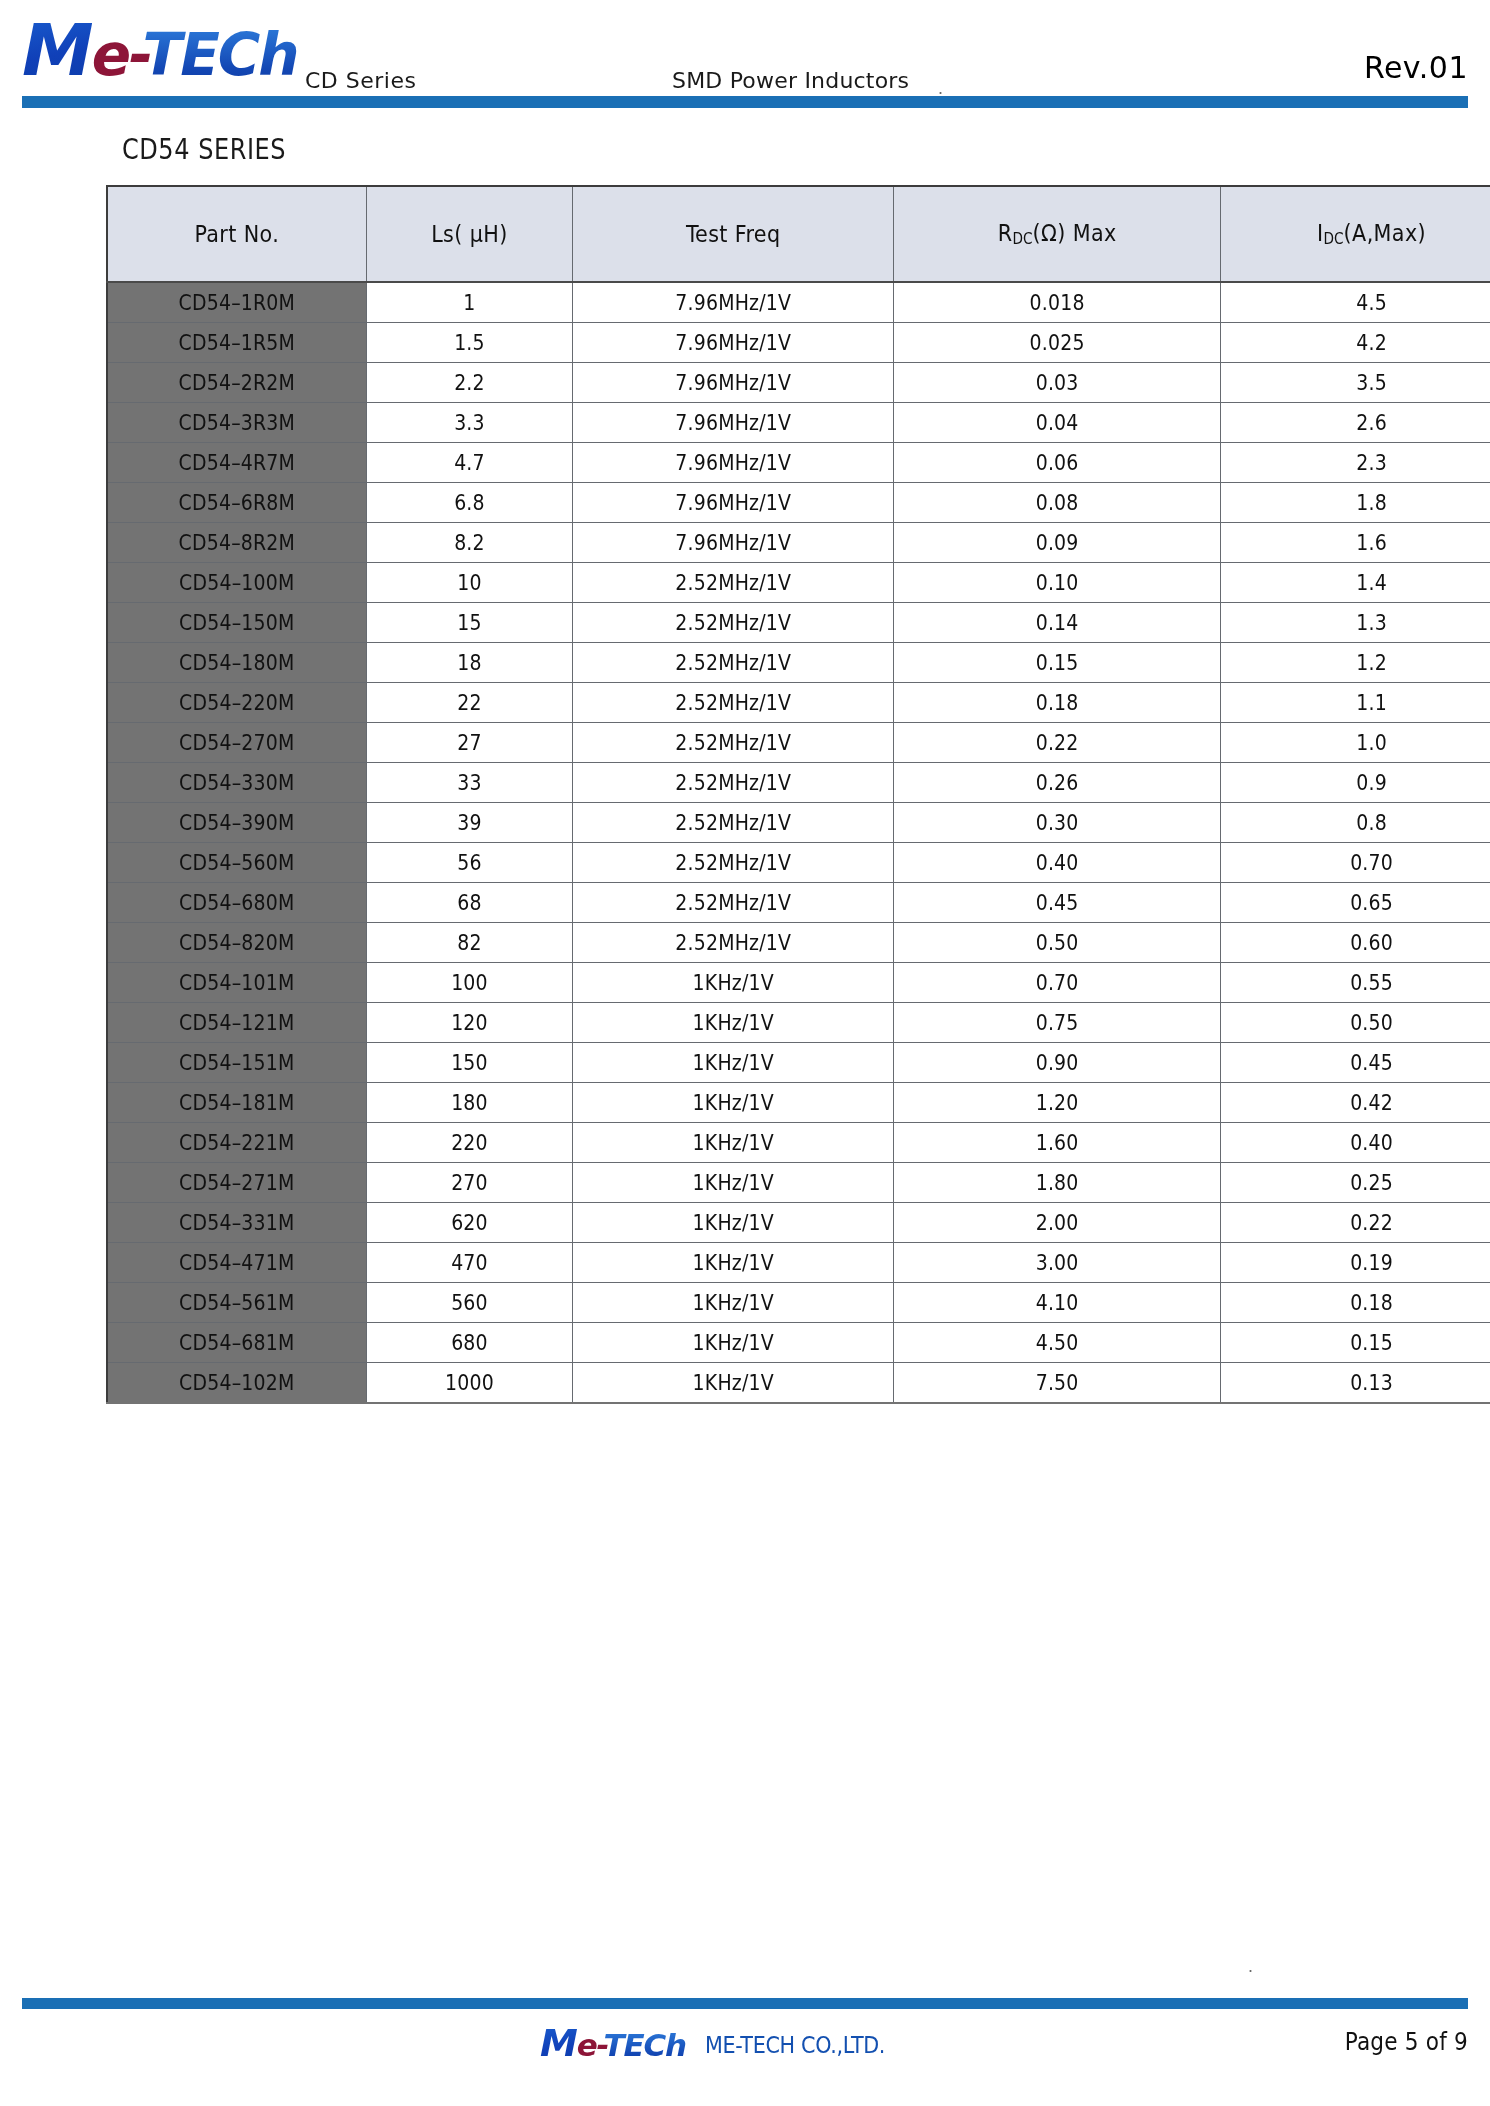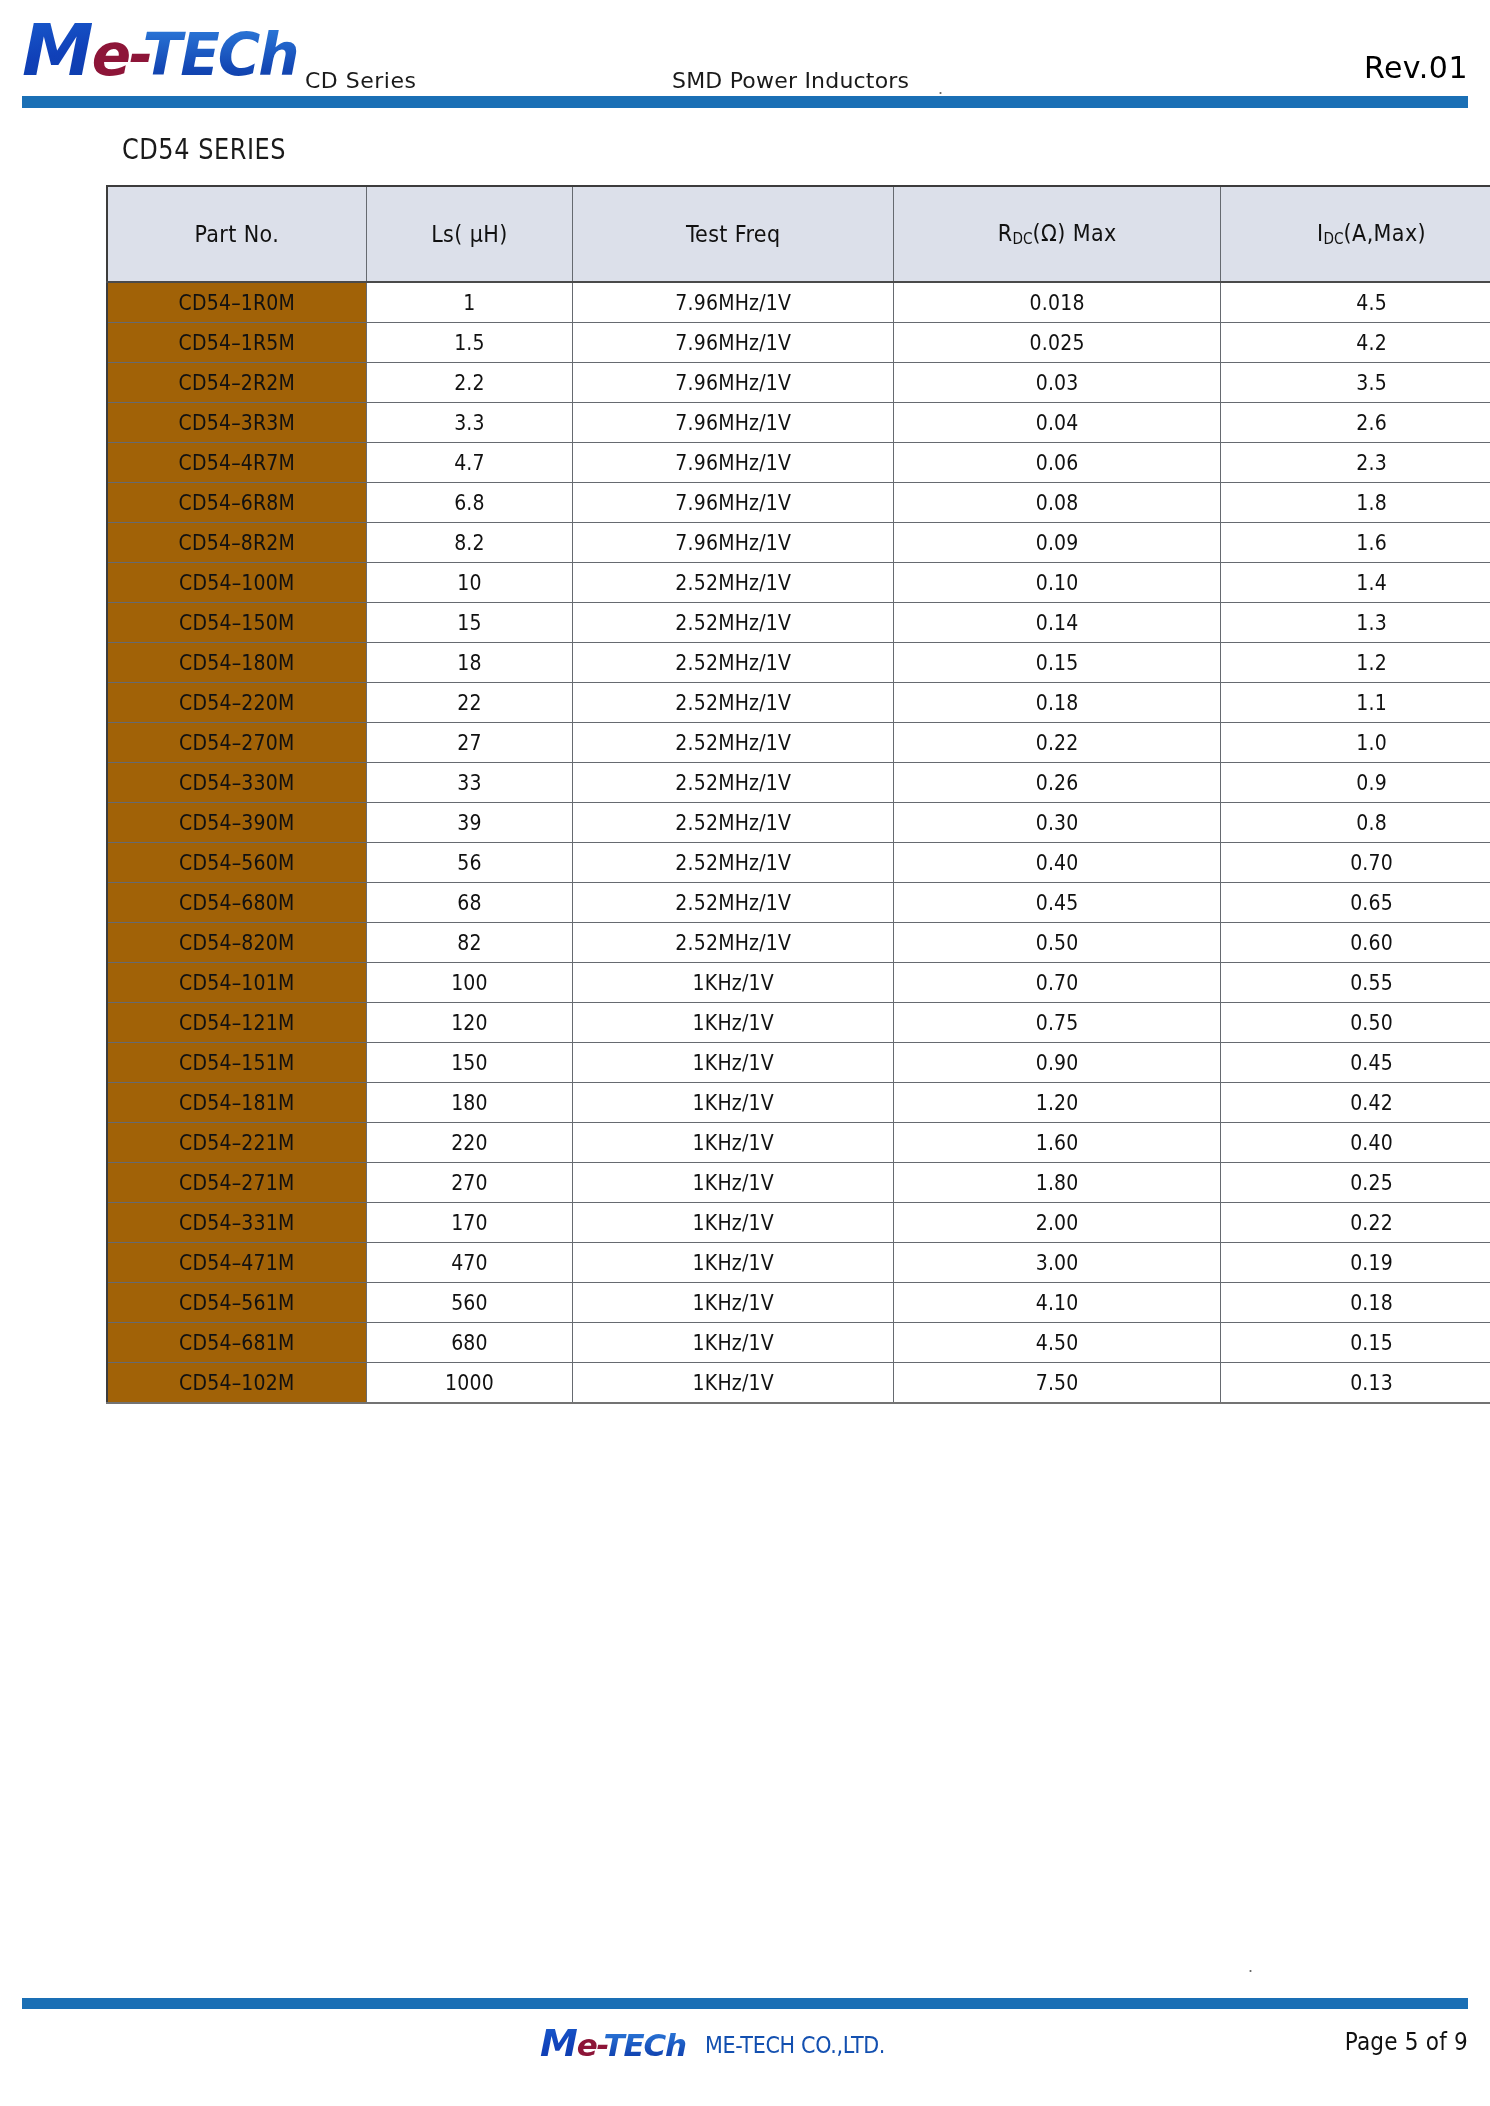--- a/index.html
+++ b/index.html
@@ -147,21 +147,21 @@
   }
   table.spec-table thead th.th-part { border-left: 2px solid #3c3c3c; }
   table.spec-table thead th.th-idc  { border-right: 2px solid #3c3c3c; }
 
   table.spec-table tbody td {
     height: 37px;
     font-size: 21px;
     letter-spacing: 0.2px;
   }
   table.spec-table tbody td.col-part {
-    background: #a16207;
+    background: #737373;
     border-left: 2px solid #3c3c3c;
     font-size: 21px;
   }
   table.spec-table tbody td.col-idc {
     border-right: 2px solid #3c3c3c;
   }
   table.spec-table tbody tr:last-child td {
     border-bottom: 2px solid #737373;
   }
 
@@ -429,21 +429,21 @@
         </tr>
         <tr>
           <td class="col-part">CD54–271M</td>
           <td class="col-ls">270</td>
           <td class="col-freq">1KHz/1V</td>
           <td class="col-rdc">1.80</td>
           <td class="col-idc">0.25</td>
         </tr>
         <tr>
           <td class="col-part">CD54–331M</td>
-          <td class="col-ls">170</td>
+          <td class="col-ls">620</td>
           <td class="col-freq">1KHz/1V</td>
           <td class="col-rdc">2.00</td>
           <td class="col-idc">0.22</td>
         </tr>
         <tr>
           <td class="col-part">CD54–471M</td>
           <td class="col-ls">470</td>
           <td class="col-freq">1KHz/1V</td>
           <td class="col-rdc">3.00</td>
           <td class="col-idc">0.19</td>

